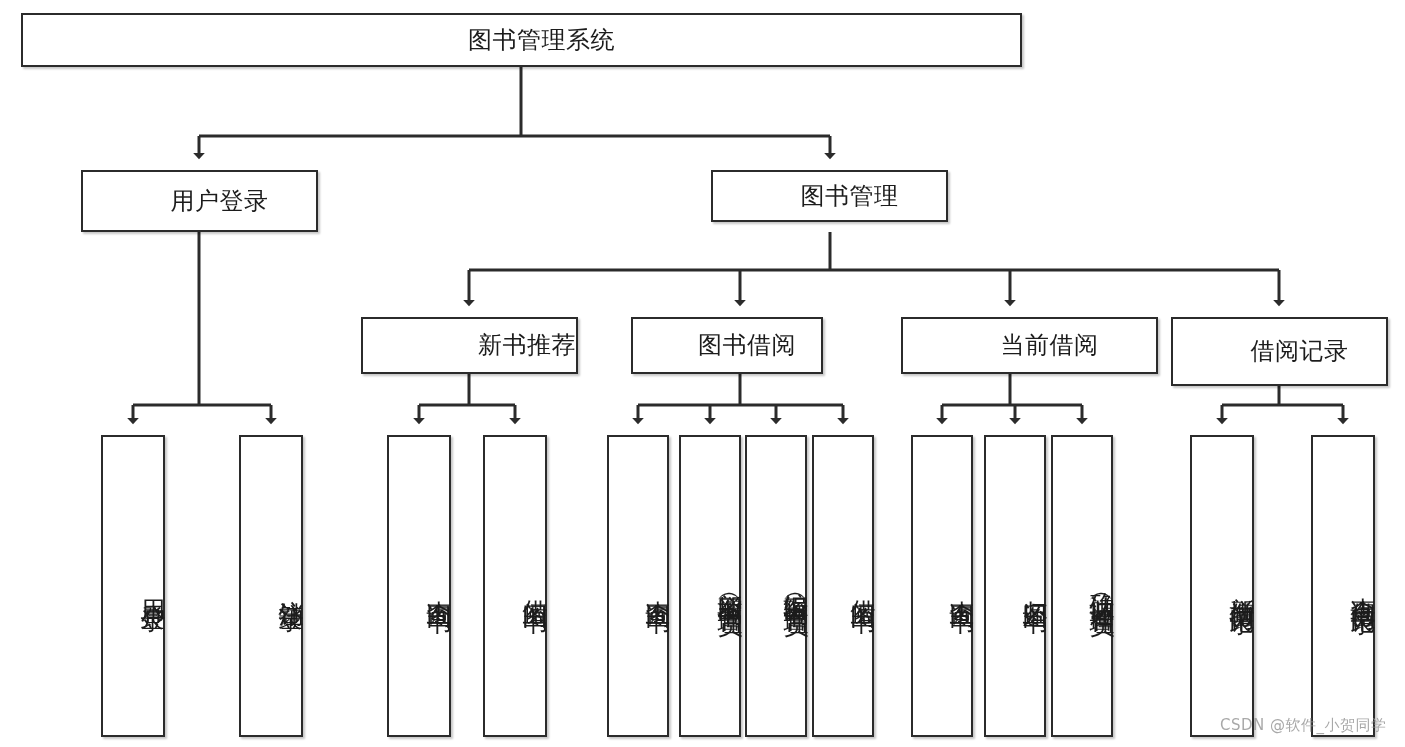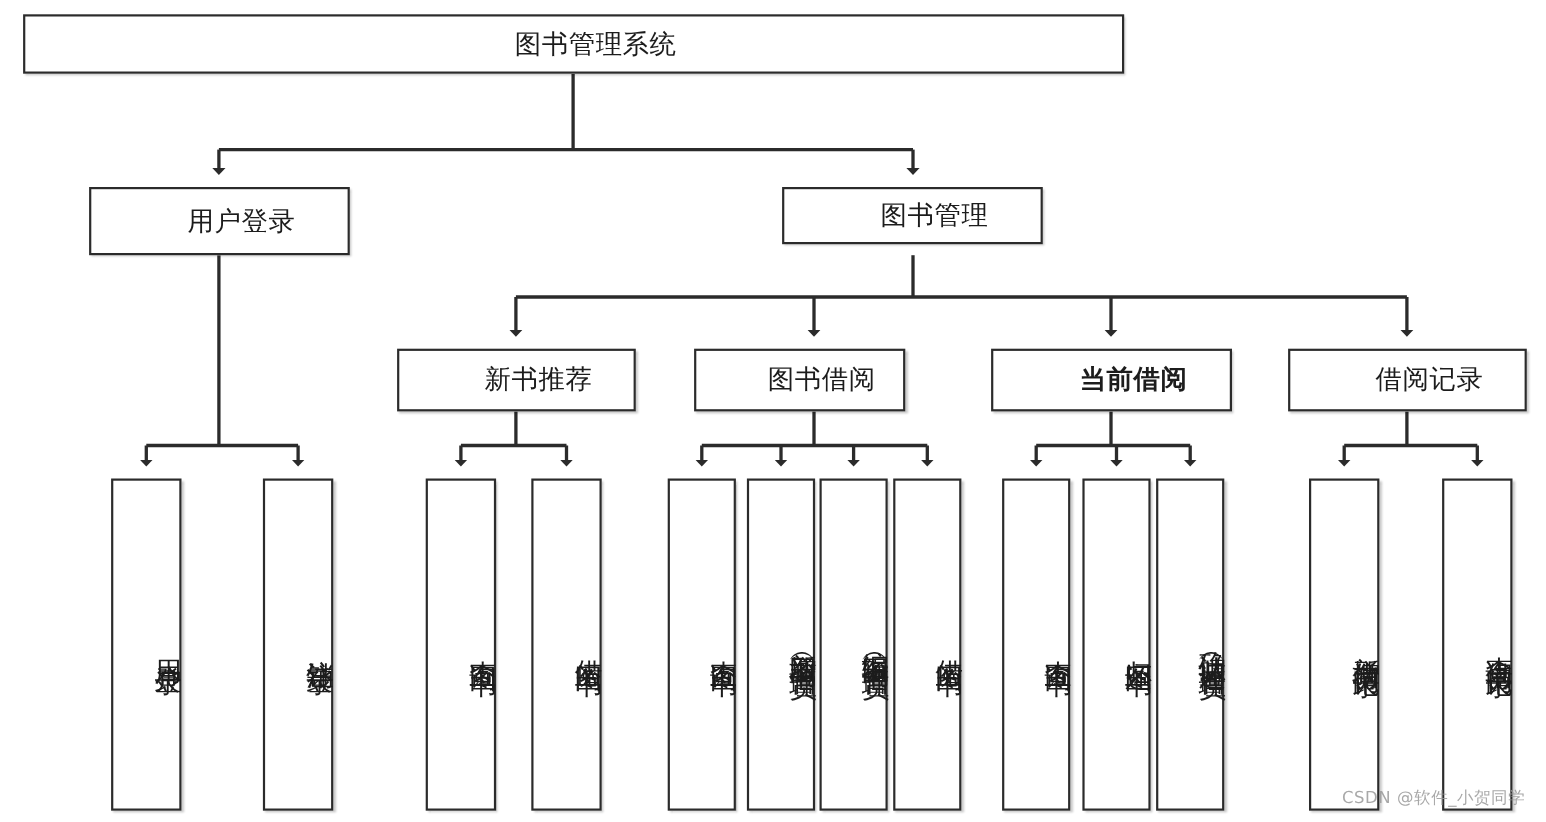--- a/index.html
+++ b/index.html
@@ -126,30 +126,30 @@
     <span class="lbl" style="color: rgb(28, 28, 28);">图书管理系统</span>
   </div>
 
   <div class="node horiz" style="left: 81px; top: 170px; width: 237px; height: 62px; border-color: rgb(43, 43, 43); background: rgb(255, 255, 255);">
     <span class="lbl" style="color: rgb(28, 28, 28);">用户登录</span>
   </div>
   <div class="node horiz" style="left: 711px; top: 170px; width: 237px; height: 52px; border-color: rgb(43, 43, 43); background: rgb(255, 255, 255);">
     <span class="lbl" style="color: rgb(28, 28, 28);">图书管理</span>
   </div>
 
-  <div class="node horiz" style="left: 361px; top: 317px; width: 217px; height: 57px; border-color: rgb(43, 43, 43); background: rgb(255, 255, 255);">
+  <div class="node horiz" style="left: 361px; top: 317px; width: 217px; height: 57px; border-color: rgb(43, 43, 43); background: rgb(255, 255, 255); justify-content: flex-end;">
     <span class="lbl" style="color: rgb(28, 28, 28);">新书推荐</span>
   </div>
   <div class="node horiz" style="left: 631px; top: 317px; width: 192px; height: 57px; border-color: rgb(43, 43, 43); background: rgb(255, 255, 255);">
     <span class="lbl" style="color: rgb(28, 28, 28);">图书借阅</span>
   </div>
-  <div class="node horiz" style="left: 901px; top: 317px; width: 219px; height: 57px; border-color: rgb(43, 43, 43); background: rgb(255, 255, 255); font-weight: bold;">
+  <div class="node horiz" style="left: 901px; top: 317px; width: 257px; height: 57px; border-color: rgb(43, 43, 43); background: rgb(255, 255, 255);">
     <span class="lbl" style="color: rgb(28, 28, 28);">当前借阅</span>
   </div>
-  <div class="node horiz" style="left: 1171px; top: 317px; width: 217px; height: 57px; border-color: rgb(43, 43, 43); background: rgb(255, 255, 255);">
+  <div class="node horiz" style="left: 1171px; top: 317px; width: 217px; height: 69px; border-color: rgb(43, 43, 43); background: rgb(255, 255, 255);">
     <span class="lbl" style="color: rgb(28, 28, 28);">借阅记录</span>
   </div>
 
   <div class="node vert" style="left: 101px; top: 435px; width: 64px; height: 302px; border-color: rgb(43, 43, 43); background: rgb(255, 255, 255);">
     <span class="lbl" style="color: rgb(28, 28, 28);">用户登录</span>
   </div>
   <div class="node vert" style="left: 239px; top: 435px; width: 64px; height: 302px; border-color: rgb(43, 43, 43); background: rgb(255, 255, 255);">
     <span class="lbl" style="color: rgb(28, 28, 28);">注销登录</span>
   </div>
   <div class="node vert" style="left: 387px; top: 435px; width: 64px; height: 302px; border-color: rgb(43, 43, 43); background: rgb(255, 255, 255);">

